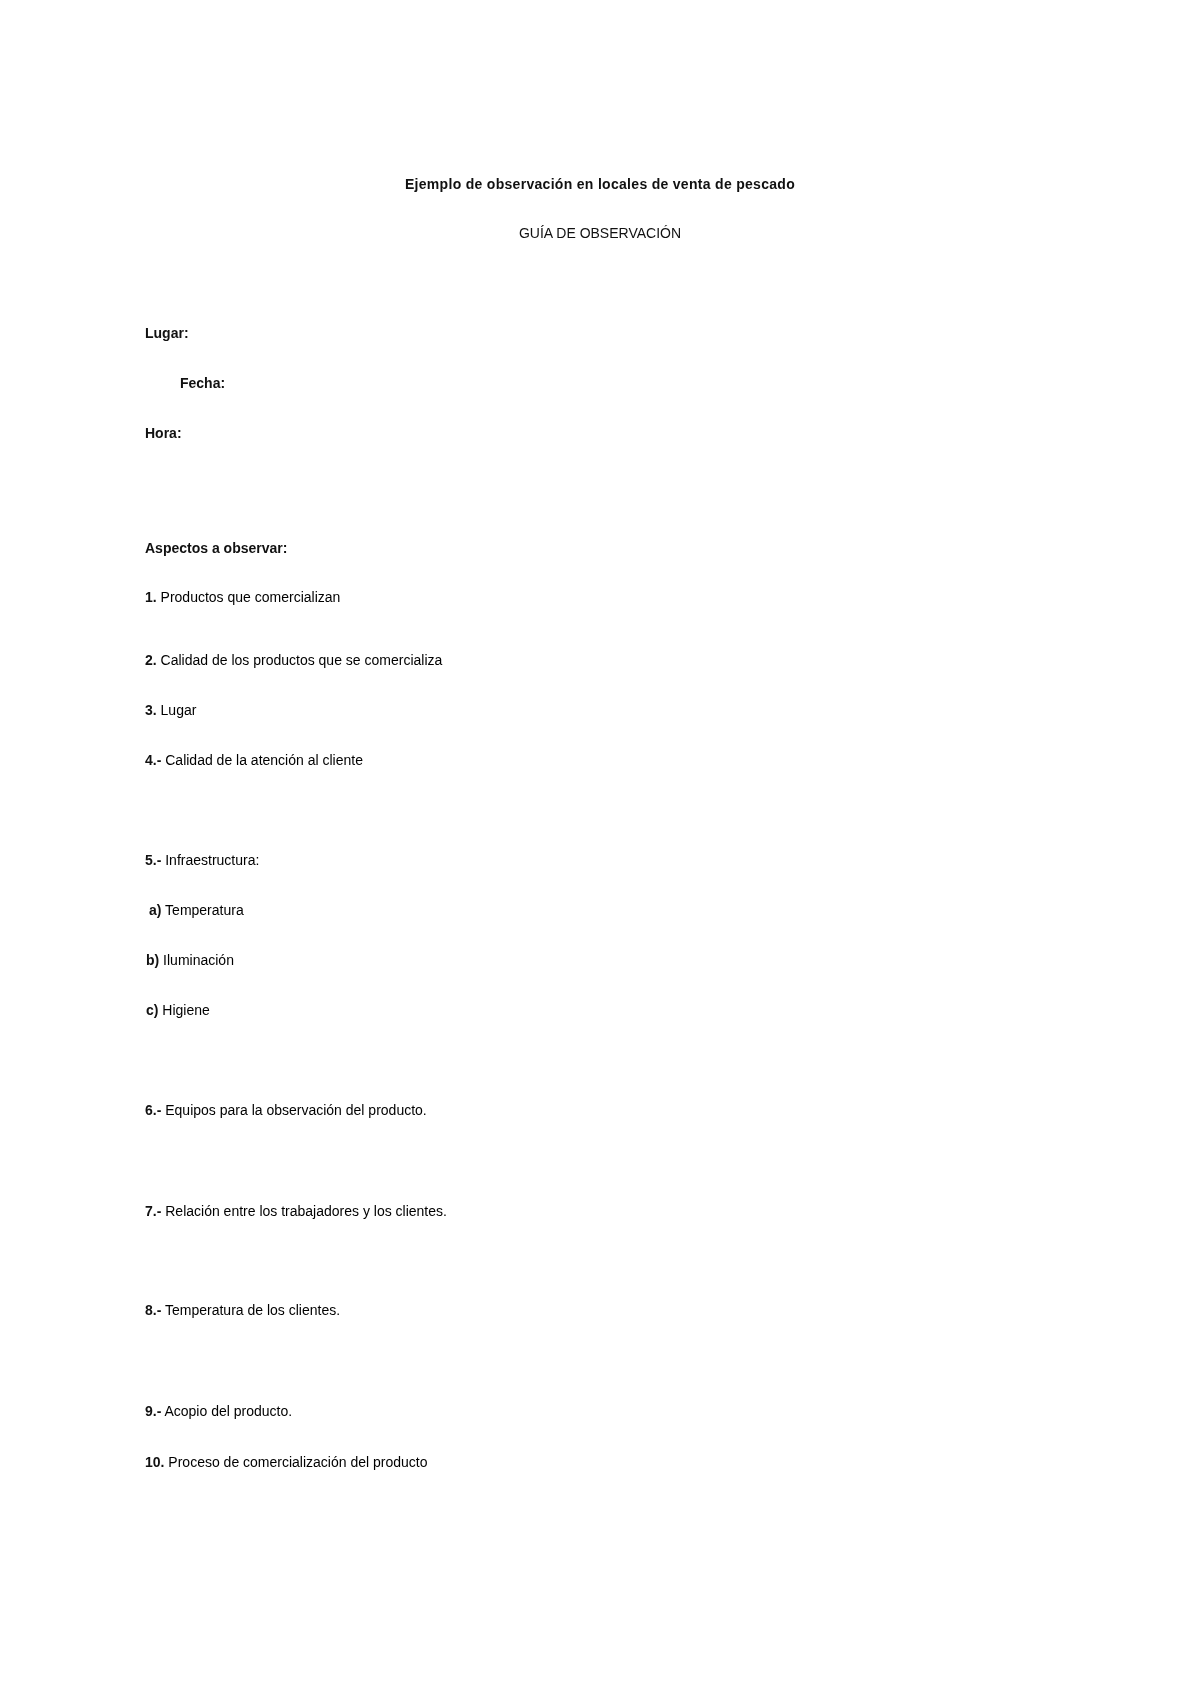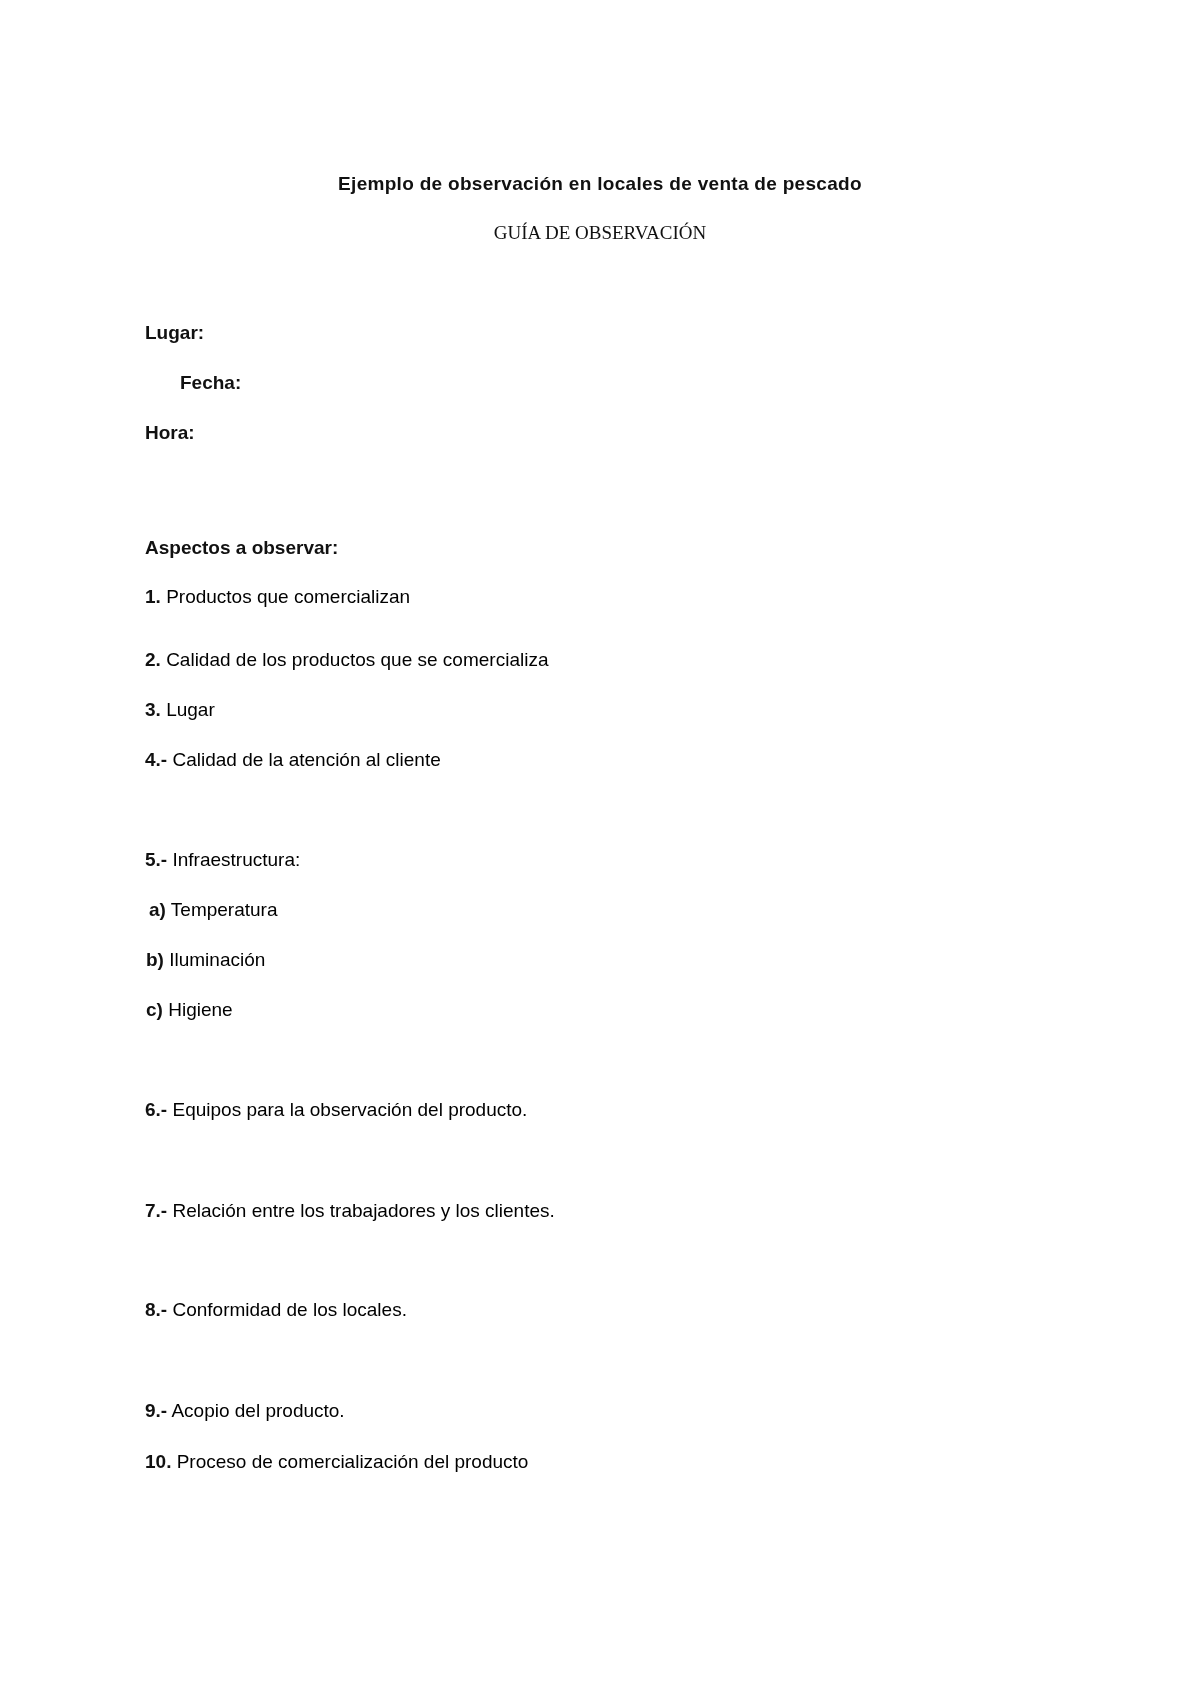--- a/index.html
+++ b/index.html
@@ -1,42 +1,42 @@
 <!DOCTYPE html>
 <html><head>
   <meta charset="utf-8">
   <style>
     html, body { margin: 0; padding: 0; background: #ffffff; }
     body { width: 1200px; height: 1696px; position: relative; overflow: hidden;
            font-family: "Liberation Sans", sans-serif; color: #111111; }
-    .line { position: absolute; left: 145px; font-size: 19px; line-height: 24px; white-space: nowrap; }
+    .line { position: absolute; left: 145px; font-size: 14px; line-height: 24px; white-space: nowrap; }
     .center { left: 0; width: 1200px; text-align: center; }
     .title { font-weight: bold; letter-spacing: 0.3px; }
     .b { font-weight: bold; }
     .plain { font-weight: normal; color: #000000; }
   </style>
 </head>
 <body>
 
 <div>
   <div class="line center title" style="top:172px;">Ejemplo de observación en locales de venta de pescado</div>
-  <div class="line center" style="top:221px;font-family:Liberation Serif, serif;">GUÍA DE OBSERVACIÓN</div>
+  <div class="line center" style="top:221px;">GUÍA DE OBSERVACIÓN</div>
 
   <div class="line b" style="top:321px;">Lugar:</div>
   <div class="line b" style="top:371px;margin-left:35px;">Fecha:</div>
   <div class="line b" style="top:421px;">Hora:</div>
 
   <div class="line b" style="top:536px;">Aspectos a observar:</div>
 
   <div class="line" style="top:585px;"><span class="b">1.</span><span class="plain"> Productos que comercializan</span></div>
   <div class="line" style="top:648px;"><span class="b">2.</span><span class="plain"> Calidad de los productos que se comercializa</span></div>
   <div class="line" style="top:698px;"><span class="b">3.</span><span class="plain"> Lugar</span></div>
   <div class="line" style="top:748px;"><span class="b">4.-</span><span class="plain"> Calidad de la atención al cliente</span></div>
   <div class="line" style="top:848px;"><span class="b">5.-</span><span class="plain"> Infraestructura:</span></div>
   <div class="line" style="top:898px; left:149px;"><span class="b">a)</span><span class="plain"> Temperatura</span></div>
   <div class="line" style="top:948px; left:146px;"><span class="b">b)</span><span class="plain"> Iluminación</span></div>
   <div class="line" style="top:998px; left:146px;"><span class="b">c)</span><span class="plain"> Higiene</span></div>
   <div class="line" style="top:1098px;"><span class="b">6.-</span><span class="plain"> Equipos para la observación del producto.</span></div>
   <div class="line" style="top:1199px;"><span class="b">7.-</span><span class="plain"> Relación entre los trabajadores y los clientes.</span></div>
-  <div class="line" style="top:1298px;"><span class="b">8.-</span><span class="plain"> Conformidad de los locales.</span></div>
+  <div class="line" style="top:1298px;"><span class="b">8.-</span><span class="plain"> Temperatura de los clientes.</span></div>
   <div class="line" style="top:1399px;"><span class="b">9.-</span><span class="plain"> Acopio del producto.</span></div>
   <div class="line" style="top:1450px;"><span class="b">10.</span><span class="plain"> Proceso de comercialización del producto</span></div>
 </div>
 
 </body></html>

